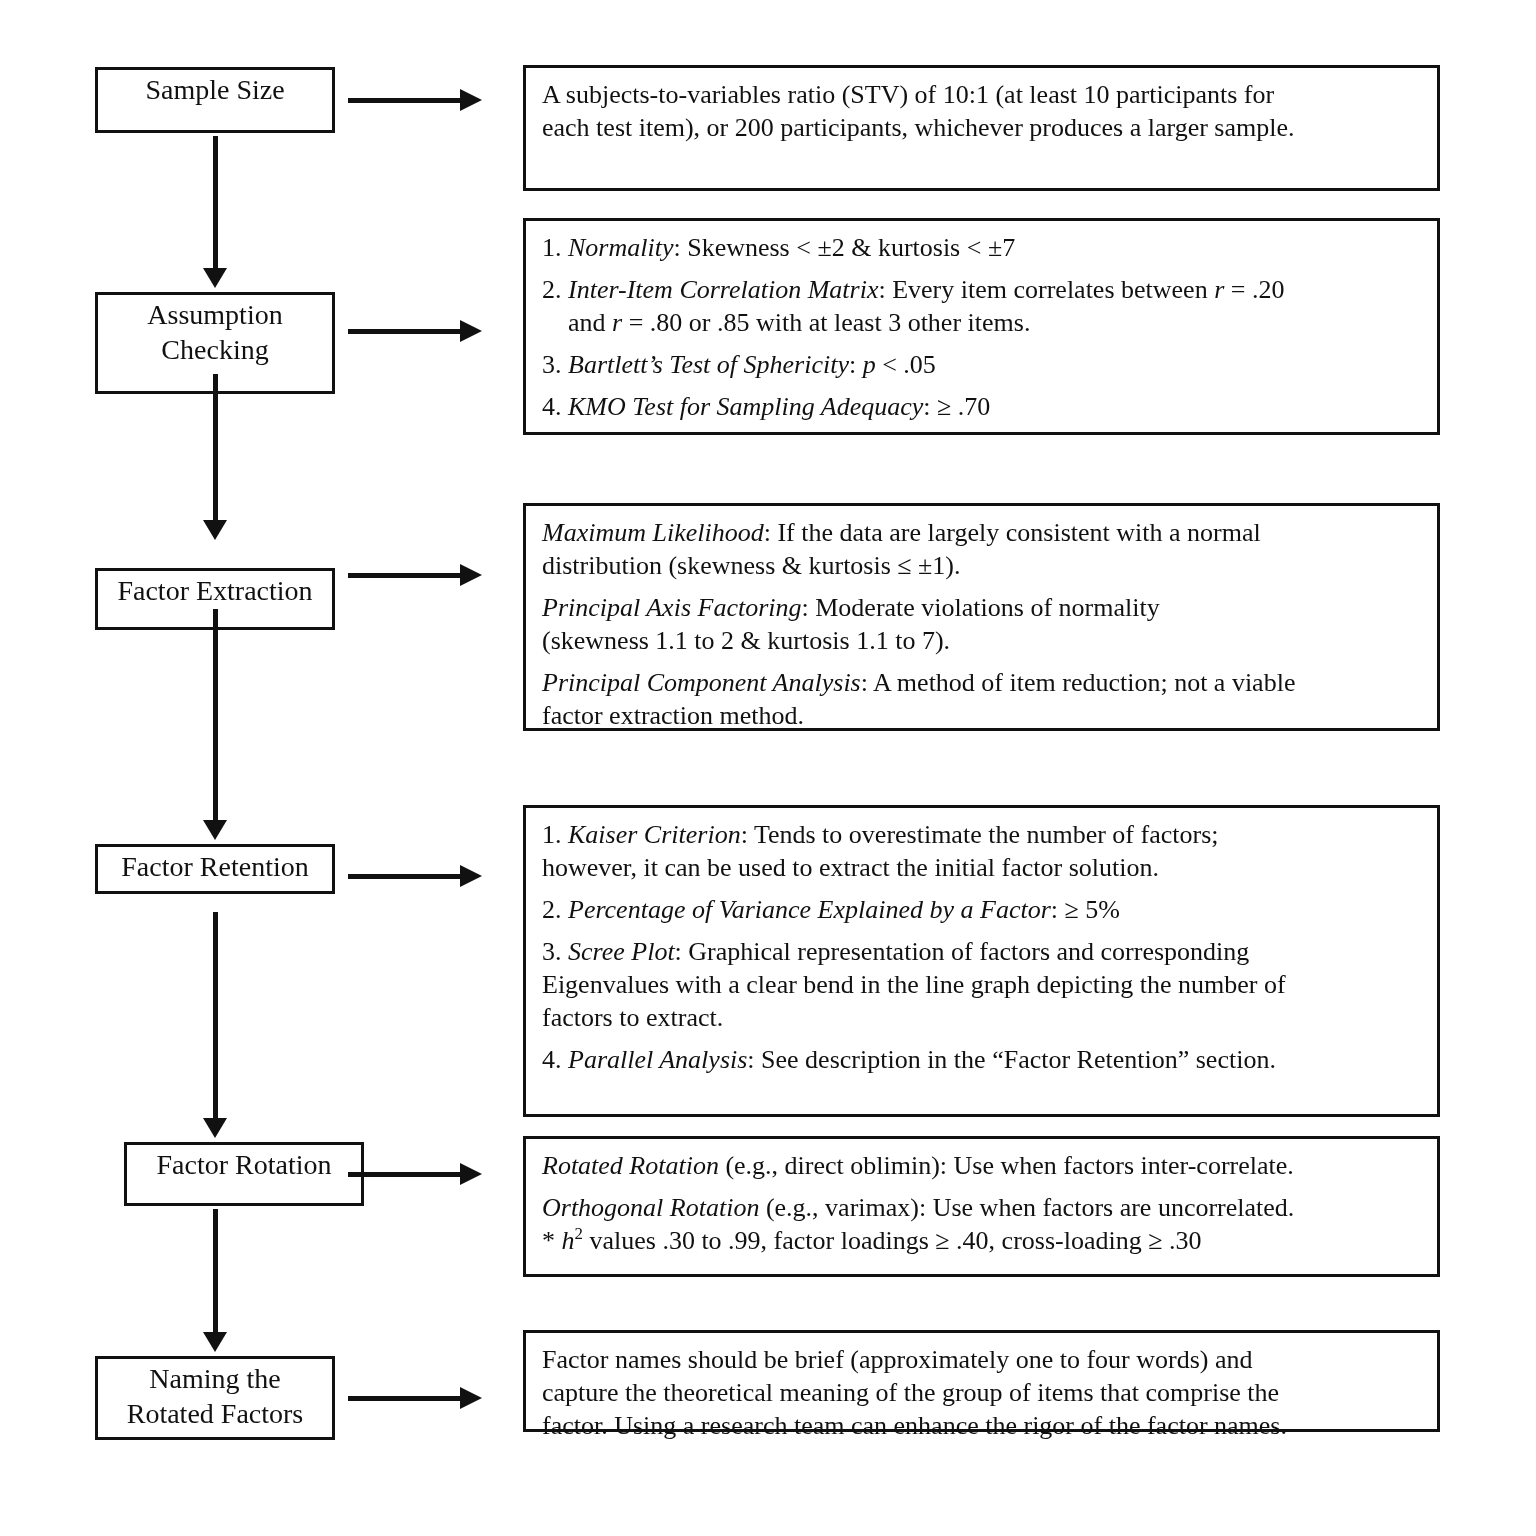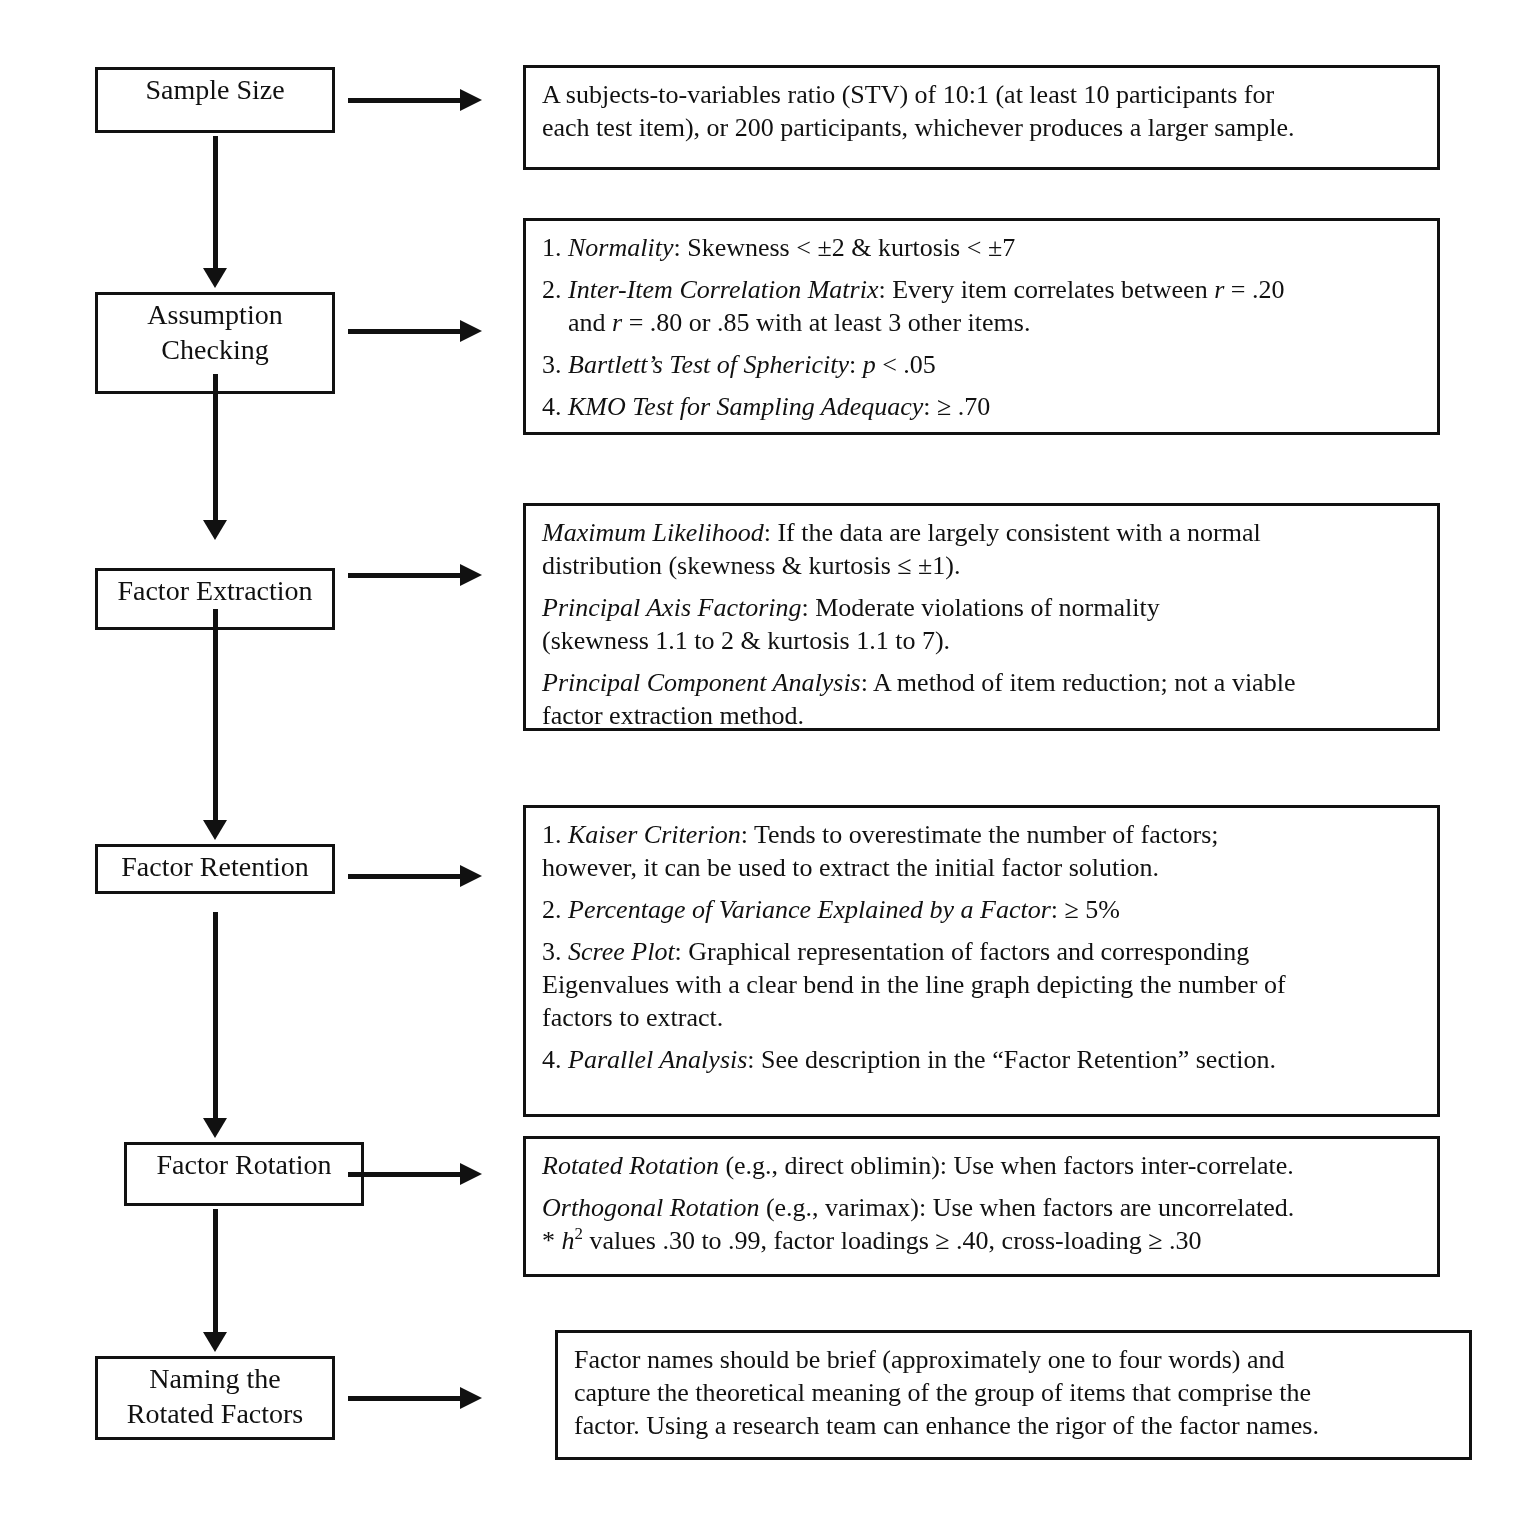--- a/index.html
+++ b/index.html
@@ -43,26 +43,26 @@
     position: absolute;
     left: 523px;
     width: 917px;
     border: 3px solid #111111;
     background: #ffffff;
     padding: 10px 16px;
     font-size: 26px;
     line-height: 33px;
     white-space: pre-wrap;
   }
-  .rb1 { top: 65px;  height: 105px; }
+  .rb1 { top: 65px;  height: 126px; }
   .rb2 { top: 218px; height: 217px; }
   .rb3 { top: 503px; height: 228px; }
   .rb4 { top: 805px; height: 312px; }
   .rb5 { top: 1136px; height: 141px; }
-  .rb6 { top: 1330px; height: 130px; margin-left: 32px; }
+  .rb6 { top: 1330px; height: 102px; }
   .desc-box .para { margin: 0 0 9px 0; }
   .desc-box .para:last-child { margin-bottom: 0; }
   .desc-box em { font-style: italic; }
   .desc-box sup { font-size: 0.65em; line-height: 0; }
 
   
   .harrow {
     position: absolute;
     left: 348px;
     display: flex;

